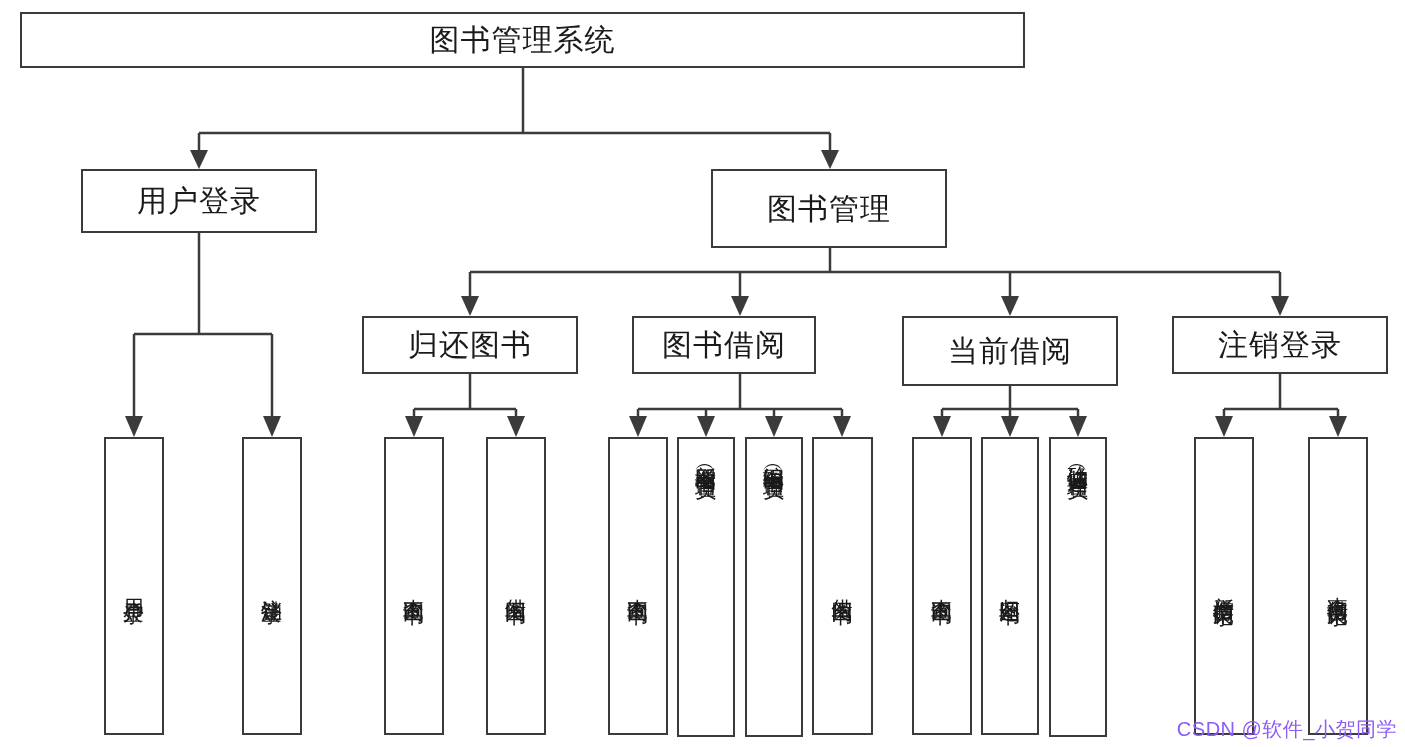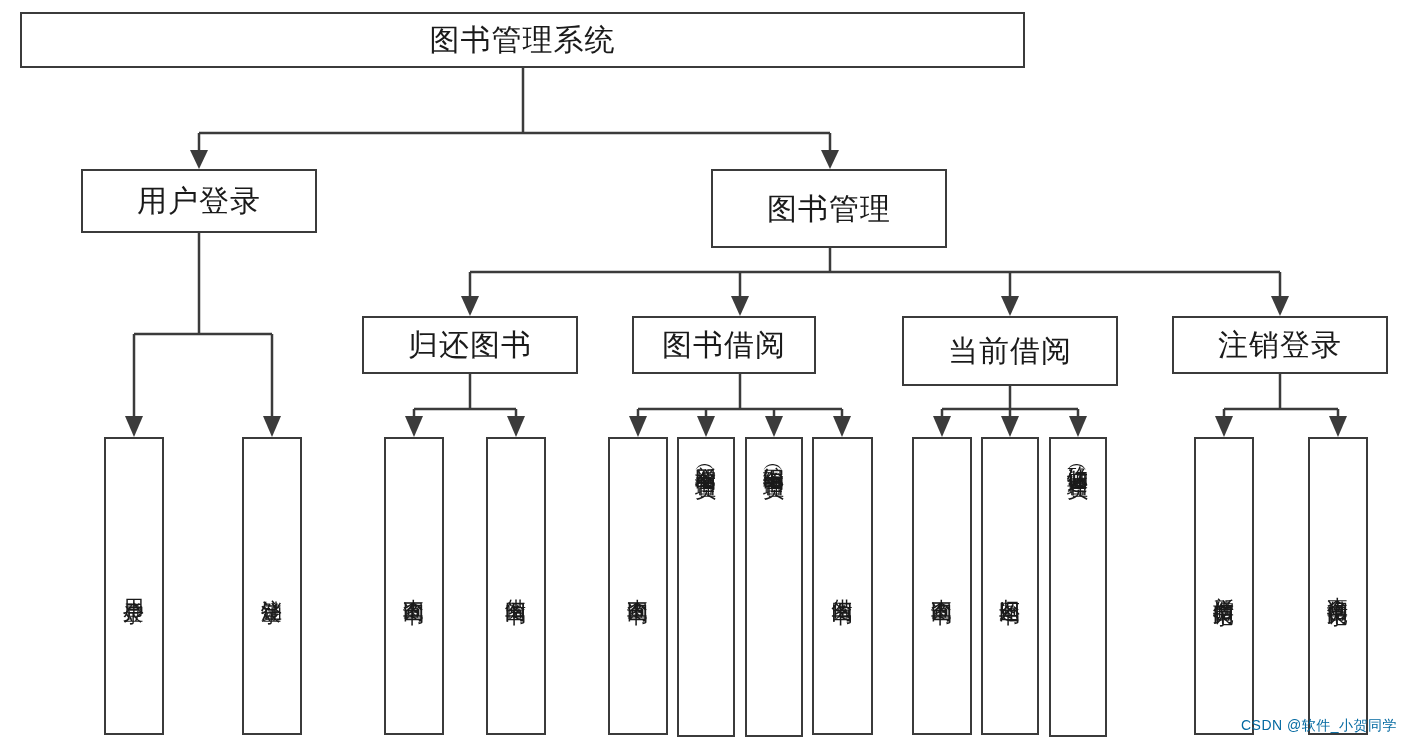--- a/index.html
+++ b/index.html
@@ -47,23 +47,23 @@
     align-items:center;
     padding-top:0;
   }
 
   svg#links{position:absolute;left:0;top:0;width:1405px;height:747px;pointer-events:none;}
   svg#links path,svg#links line{stroke:#3b3b3b;stroke-width:2.5;fill:none;}
   svg#links polygon{fill:#3b3b3b;}
 
   #watermark{
     position:absolute;
-    right:8px;bottom:12px;
-    font-size:14px;
-    color:#0369a1;
+    right:8px;bottom:4px;
+    font-size:20px;
+    color:#8b5cf6;
     letter-spacing:0.5px;
     user-select:none;
   }
 </style>
 </head>
 <body>
 
 <div id="diagram-root">
 
   <svg id="links" viewBox="0 0 1405 747">

